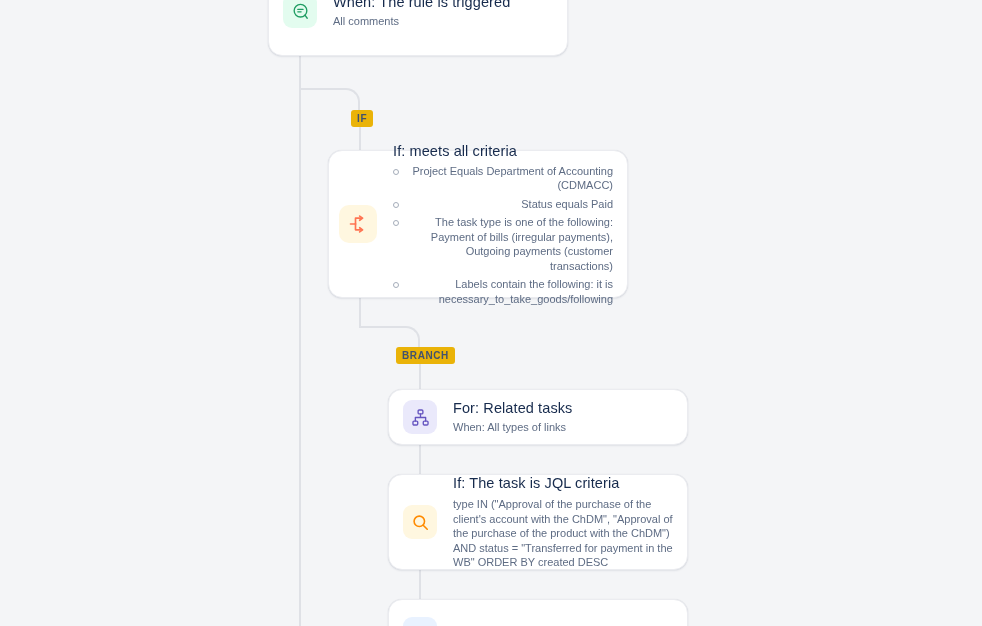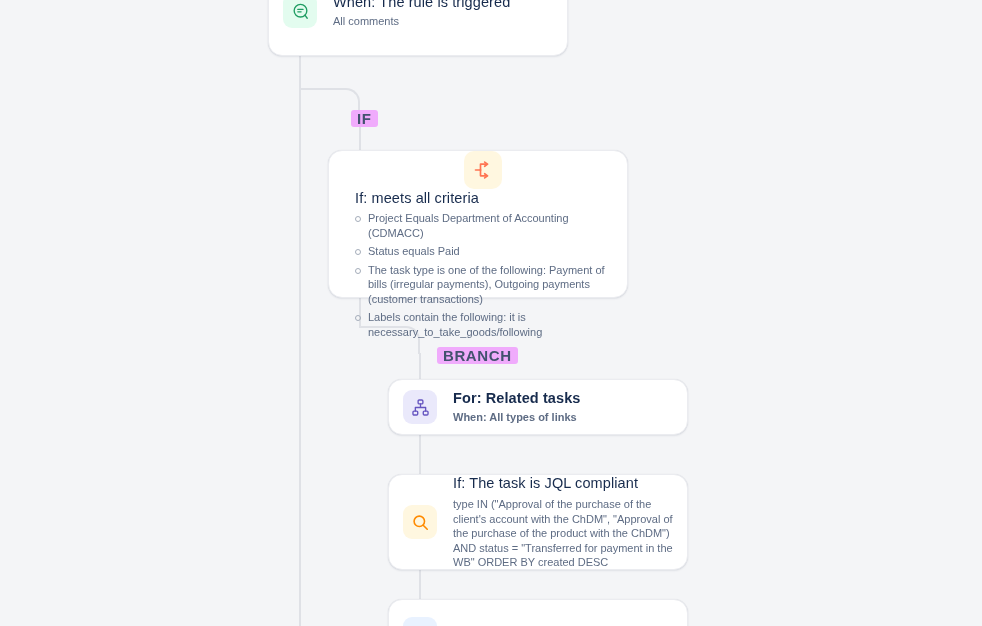--- a/index.html
+++ b/index.html
@@ -28,23 +28,23 @@
   .elbow-tr {
     position: absolute;
     border-top: 2px solid #dfe1e6;
     border-right: 2px solid #dfe1e6;
     border-top-right-radius: 14px;
   }
 
   
   .badge {
     position: absolute;
-    background: #f0abfc;
+    background: #eab308;
     color: #42526e;
-    font-size: 15px;
+    font-size: 10px;
     font-weight: 700;
     letter-spacing: 0.6px;
     padding: 3px 6px 3px 6px;
     border-radius: 3px;
     line-height: 11px;
     white-space: nowrap;
     z-index: 5;
   }
 
   
@@ -95,20 +95,21 @@
   .card-desc {
     font-size: 11px;
     color: #5e6c84;
     line-height: 14.5px;
     margin-top: 4px;
   }
 
   ul.criteria {
     list-style: none;
     margin-top: 3px;
+    text-align: right;
   }
   ul.criteria li {
     position: relative;
     padding-left: 13px;
     font-size: 11px;
     color: #5e6c84;
     line-height: 14.5px;
     margin-bottom: 4px;
   }
   ul.criteria li:last-child { margin-bottom: 0; }
@@ -126,26 +127,24 @@
 
   
   #card-trigger {
     left: 268px; top: -34px; width: 300px; height: 90px;
     padding-left: 14px;
   }
   #card-if {
     left: 328px; top: 150px; width: 300px; height: 148px;
     padding-left: 10px;
     align-items: center;
-    flex-direction: column;
   }
   #card-for {
-    left: 388px; top: 379px; width: 300px; height: 56px;
-    padding-left: 14px;
-    font-weight: bold;
+    left: 388px; top: 389px; width: 300px; height: 56px;
+    padding-left: 14px;
   }
   #card-jql {
     left: 388px; top: 474px; width: 300px; height: 96px;
     padding-left: 14px;
   }
   #card-then {
     left: 388px; top: 599px; width: 300px; height: 70px;
     padding-left: 14px;
   }
 </style>
@@ -161,21 +160,21 @@
   <div class="conn conn-v" style="left:359px; top:121px; height:32px;"></div>
 
   <div class="conn conn-v" style="left:359px; top:296px; height:32px;"></div>
 
   <div class="elbow-tr" style="left:360px; top:326px; width:60px; height:28px;"></div>
 
   <div class="conn conn-v" style="left:419px; top:353px; height:273px;"></div>
 
   <div class="badge" style="left:351px; top:110px;">IF</div>
 
-  <div class="badge" style="left:396px; top:347px;margin-left:41px;">BRANCH</div>
+  <div class="badge" style="left:396px; top:347px;">BRANCH</div>
 
   <div class="card" id="card-trigger">
     <div class="card-icon icon-green">
       <svg width="19" height="19" viewBox="0 0 24 24" fill="none">
         <circle cx="12" cy="11" r="8" stroke="#1f9d62" stroke-width="1.7"></circle>
         <path d="M17.6 16.6 L20.5 20.5" stroke="#1f9d62" stroke-width="1.7" stroke-linecap="round"></path>
         <path d="M8.6 9.4h6.6M8.6 12.4h4.2" stroke="#1f9d62" stroke-width="1.6" stroke-linecap="round"></path>
       </svg>
     </div>
     <div class="card-body">
@@ -221,21 +220,21 @@
   </div>
 
   <div class="card" id="card-jql">
     <div class="card-icon icon-yellow">
       <svg width="19" height="19" viewBox="0 0 24 24" fill="none">
         <circle cx="10.5" cy="10.5" r="6.6" stroke="#ff8b00" stroke-width="2"></circle>
         <path d="M15.4 15.4 L20.5 20.5" stroke="#ff8b00" stroke-width="2" stroke-linecap="round"></path>
       </svg>
     </div>
     <div class="card-body">
-      <div class="card-title">If: The task is JQL compliant</div>
+      <div class="card-title">If: The task is JQL criteria</div>
       <div class="card-desc">type IN ("Approval of the purchase of the client's account with the ChDM", "Approval of the purchase of the product with the ChDM") AND status = "Transferred for payment in the WB" ORDER BY created DESC</div>
     </div>
   </div>
 
   <div class="card" id="card-then">
     <div class="card-icon icon-blue">
       <svg width="19" height="19" viewBox="0 0 24 24" fill="none">
         <path d="M20 11.3a8.2 8.2 0 1 1-3.1-6.4" stroke="#0c66e4" stroke-width="1.9" stroke-linecap="round" fill="none"></path>
         <path d="M18.6 2.6v5M16.1 5.1h5" stroke="#0c66e4" stroke-width="1.9" stroke-linecap="round"></path>
       </svg>

